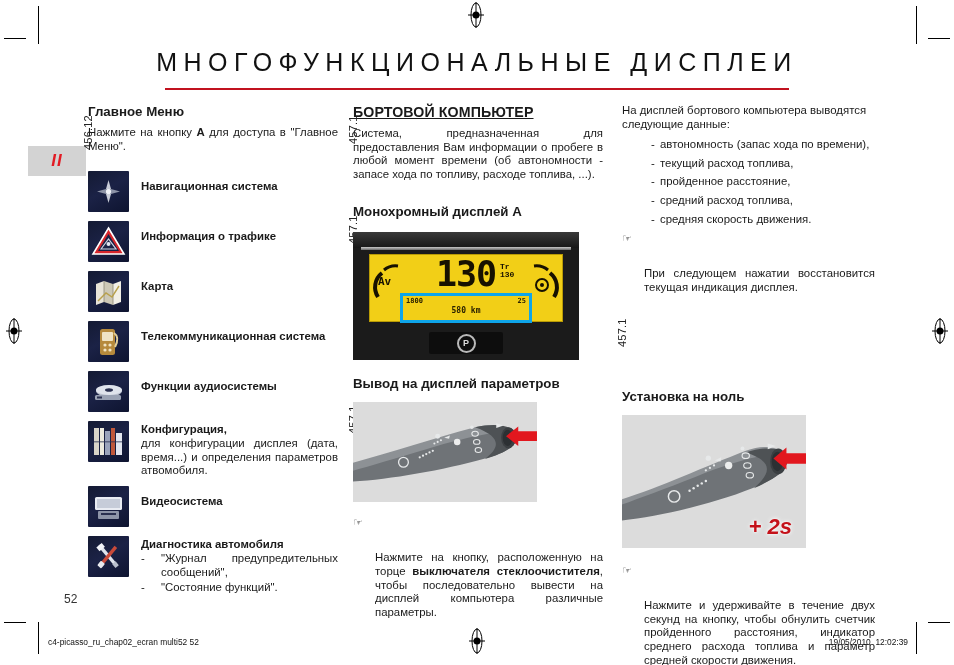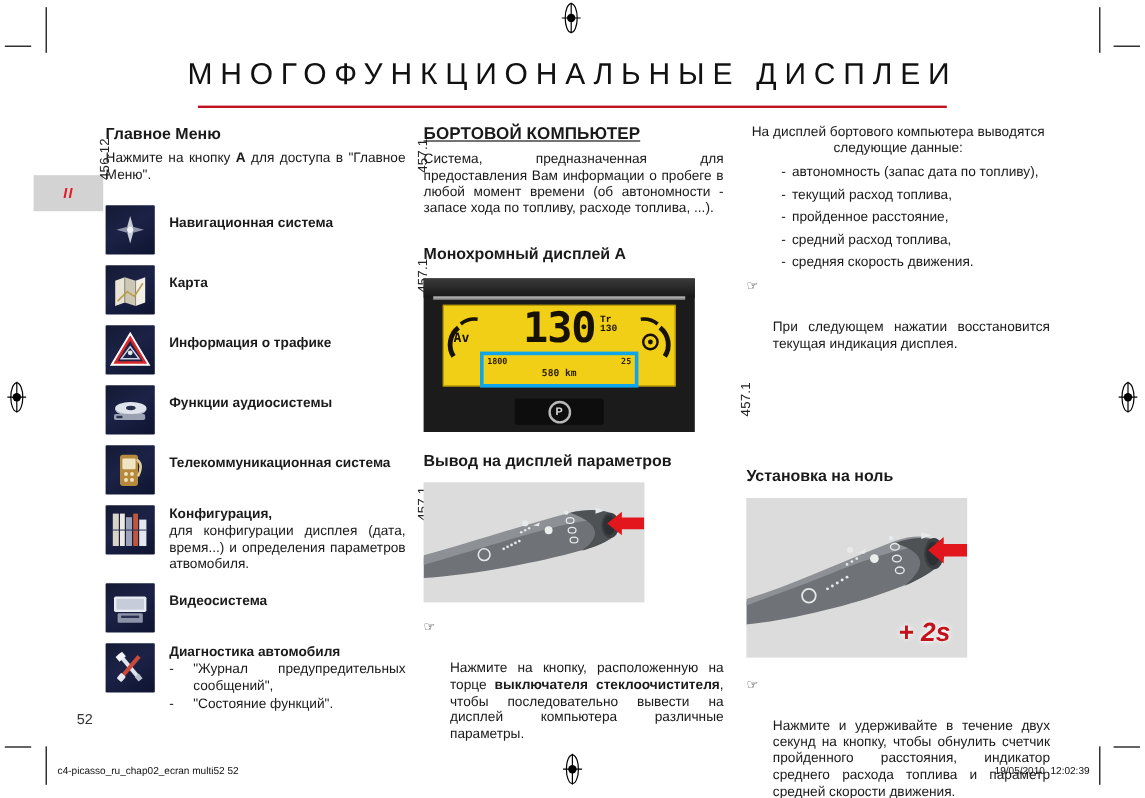--- a/index.html
+++ b/index.html
@@ -24,21 +24,21 @@
   }
   .title-rule{
     position:absolute;left:165px;right:165px;top:88px;height:2px;background:#c1121f;
   }
 
   
   .chapter-tab{
     position:absolute;left:28px;top:146px;width:58px;height:30px;
     background:#d3d3d3;display:flex;align-items:center;justify-content:center;
   }
-  .chapter-tab span{color:#e21b24;font-weight:bold;font-size:12px;letter-spacing:1px;font-style:italic;}
+  .chapter-tab span{color:#e21b24;font-weight:bold;font-size:17px;letter-spacing:1px;font-style:italic;}
 
   
   .col{position:absolute;top:104px;}
   .col-1{left:88px;width:250px;}
   .col-2{left:353px;width:250px;}
   .col-3{left:622px;width:253px;}
 
   
   .siderefe{
     position:absolute;font-size:11px;color:#222;
@@ -47,21 +47,21 @@
   }
 
   h2.sec{
     font-size:13.3px;font-weight:bold;margin:0 0 6px 0;line-height:1.2;
   }
   h2.sec.caps{font-size:14.2px;letter-spacing:0.1px;text-decoration:underline;}
   p.body{
     font-size:11.4px;line-height:13.6px;margin:0 0 9px 0;text-align:justify;
     hyphens:none;
   }
-  p.body.nj{text-align:center;}
+  p.body.nj{text-align:left;}
 
   
   .menu{margin-top:18px;}
   .menu-row{display:flex;align-items:flex-start;margin-bottom:9px;}
   .mi{width:41px;height:41px;flex:0 0 41px;margin-right:12px;border-radius:1px;
       position:relative;overflow:hidden;
       background:linear-gradient(150deg,#141a33 0%,#1b2246 45%,#0e1430 100%);}
   .mi svg{position:absolute;inset:0;}
   .mtext{flex:1;padding-top:9px;}
   .mtext.tight{padding-top:2px;}
@@ -199,83 +199,83 @@
         </div>
         <div class="mtext">
           <div class="mlabel">Навигационная система</div>
         </div>
       </div>
 
       <div class="menu-row">
         <div class="mi">
           <svg viewBox="0 0 41 41">
               <g>
+            <polygon points="20.5,7 36,33 5,33" fill="#d7262c" stroke="#ffffff" stroke-width="1.6"></polygon>
+            <polygon points="20.5,13 31,30 10,30" fill="#1b2246"></polygon>
+            <path d="M13 28 L20.5 18 L28 28 Z" fill="none" stroke="#cfd4e2" stroke-width="1.2"></path>
+            <circle cx="20.5" cy="23" r="2" fill="#e3e7f2"></circle>
+          </g>
+            </svg>
+        </div>
+        <div class="mtext">
+          <div class="mlabel">Информация о трафике</div>
+        </div>
+      </div>
+
+      <div class="menu-row">
+        <div class="mi">
+          <svg viewBox="0 0 41 41">
+              <g>
             <polygon points="8,13 16,10 16,31 8,34" fill="#e8e4d8"></polygon>
             <polygon points="16,10 25,13 25,34 16,31" fill="#cdc8b6"></polygon>
             <polygon points="25,13 33,10 33,31 25,34" fill="#f2efe6"></polygon>
             <line x1="16" y1="10" x2="16" y2="31" stroke="#8a8675" stroke-width="0.8"></line>
             <line x1="25" y1="13" x2="25" y2="34" stroke="#8a8675" stroke-width="0.8"></line>
             <path d="M10 30 L18 22 L24 26 L31 15" stroke="#b8a04c" stroke-width="1.4" fill="none"></path>
           </g>
             </svg>
         </div>
         <div class="mtext">
           <div class="mlabel">Карта</div>
-        </div>
-      </div>
-
-      <div class="menu-row">
-        <div class="mi">
-          <svg viewBox="0 0 41 41">
-              <g>
-            <polygon points="20.5,7 36,33 5,33" fill="#d7262c" stroke="#ffffff" stroke-width="1.6"></polygon>
-            <polygon points="20.5,13 31,30 10,30" fill="#1b2246"></polygon>
-            <path d="M13 28 L20.5 18 L28 28 Z" fill="none" stroke="#cfd4e2" stroke-width="1.2"></path>
-            <circle cx="20.5" cy="23" r="2" fill="#e3e7f2"></circle>
-          </g>
-            </svg>
-        </div>
-        <div class="mtext">
-          <div class="mlabel">Информация о трафике</div>
-        </div>
-      </div>
-
-      <div class="menu-row">
-        <div class="mi">
-          <svg viewBox="0 0 41 41">
-              <g>
-            <ellipse cx="21" cy="20" rx="13" ry="5.5" fill="#b9bfcd"></ellipse>
-            <ellipse cx="21" cy="19" rx="13" ry="5" fill="#dfe3ec"></ellipse>
-            <ellipse cx="21" cy="19" rx="4" ry="1.8" fill="#2a3050"></ellipse>
-            <rect x="7" y="24" width="26" height="5" rx="1.5" fill="#9aa2b4"></rect>
-            <rect x="9" y="25.5" width="5" height="2" fill="#2a3050"></rect>
-          </g>
-            </svg>
-        </div>
-        <div class="mtext">
-          <div class="mlabel">Функции аудиосистемы</div>
         </div>
       </div>
 
       <div class="menu-row">
         <div class="mi">
           <svg viewBox="0 0 41 41">
               <g>
             <rect x="12" y="8" width="15" height="26" rx="2.5" fill="#b68a3c"></rect>
             <rect x="14" y="11" width="11" height="9" rx="1" fill="#f0e4c4"></rect>
             <circle cx="17" cy="24" r="1.6" fill="#f0e4c4"></circle>
                 <circle cx="22" cy="24" r="1.6" fill="#f0e4c4"></circle>
             <circle cx="17" cy="29" r="1.6" fill="#f0e4c4"></circle>
                 <circle cx="22" cy="29" r="1.6" fill="#f0e4c4"></circle>
             <path d="M26 12 q6 4 1 14" stroke="#e2cf9a" stroke-width="2" fill="none"></path>
           </g>
             </svg>
         </div>
         <div class="mtext">
           <div class="mlabel">Телекоммуникационная система</div>
+        </div>
+      </div>
+
+      <div class="menu-row">
+        <div class="mi">
+          <svg viewBox="0 0 41 41">
+              <g>
+            <ellipse cx="21" cy="20" rx="13" ry="5.5" fill="#b9bfcd"></ellipse>
+            <ellipse cx="21" cy="19" rx="13" ry="5" fill="#dfe3ec"></ellipse>
+            <ellipse cx="21" cy="19" rx="4" ry="1.8" fill="#2a3050"></ellipse>
+            <rect x="7" y="24" width="26" height="5" rx="1.5" fill="#9aa2b4"></rect>
+            <rect x="9" y="25.5" width="5" height="2" fill="#2a3050"></rect>
+          </g>
+            </svg>
+        </div>
+        <div class="mtext">
+          <div class="mlabel">Функции аудиосистемы</div>
         </div>
       </div>
 
       <div class="menu-row">
         <div class="mi">
           <svg viewBox="0 0 41 41">
               <g>
             <rect x="6" y="7" width="5" height="27" fill="#d8d4c8"></rect>
             <rect x="12" y="7" width="4" height="27" fill="#eceade"></rect>
             <rect x="17" y="10" width="5" height="24" fill="#9aa3bb"></rect>
@@ -430,21 +430,21 @@
       <div class="btxt">Нажмите на кнопку, расположенную на торце <b>выключателя стеклоочистителя</b>, чтобы последовательно вывести на дисплей компьютера различные параметры.</div>
     </div>
   </div>
 
   <div class="col col-3">
     <p class="body nj" style="margin-bottom:7px;">На дисплей бортового компьютера выводятся следующие данные:</p>
 
     <div class="dash-wrap">
       <div class="dashline">
         <span class="dd">-</span>
-        <span class="dt">автономность (запас дата по топливу),</span>
+        <span class="dt">автономность (запас хода по времени),</span>
       </div>
       <div class="dashline">
         <span class="dd">-</span>
         <span class="dt">текущий расход топлива,</span>
       </div>
       <div class="dashline">
         <span class="dd">-</span>
         <span class="dt">пройденное расстояние,</span>
       </div>
       <div class="dashline">

